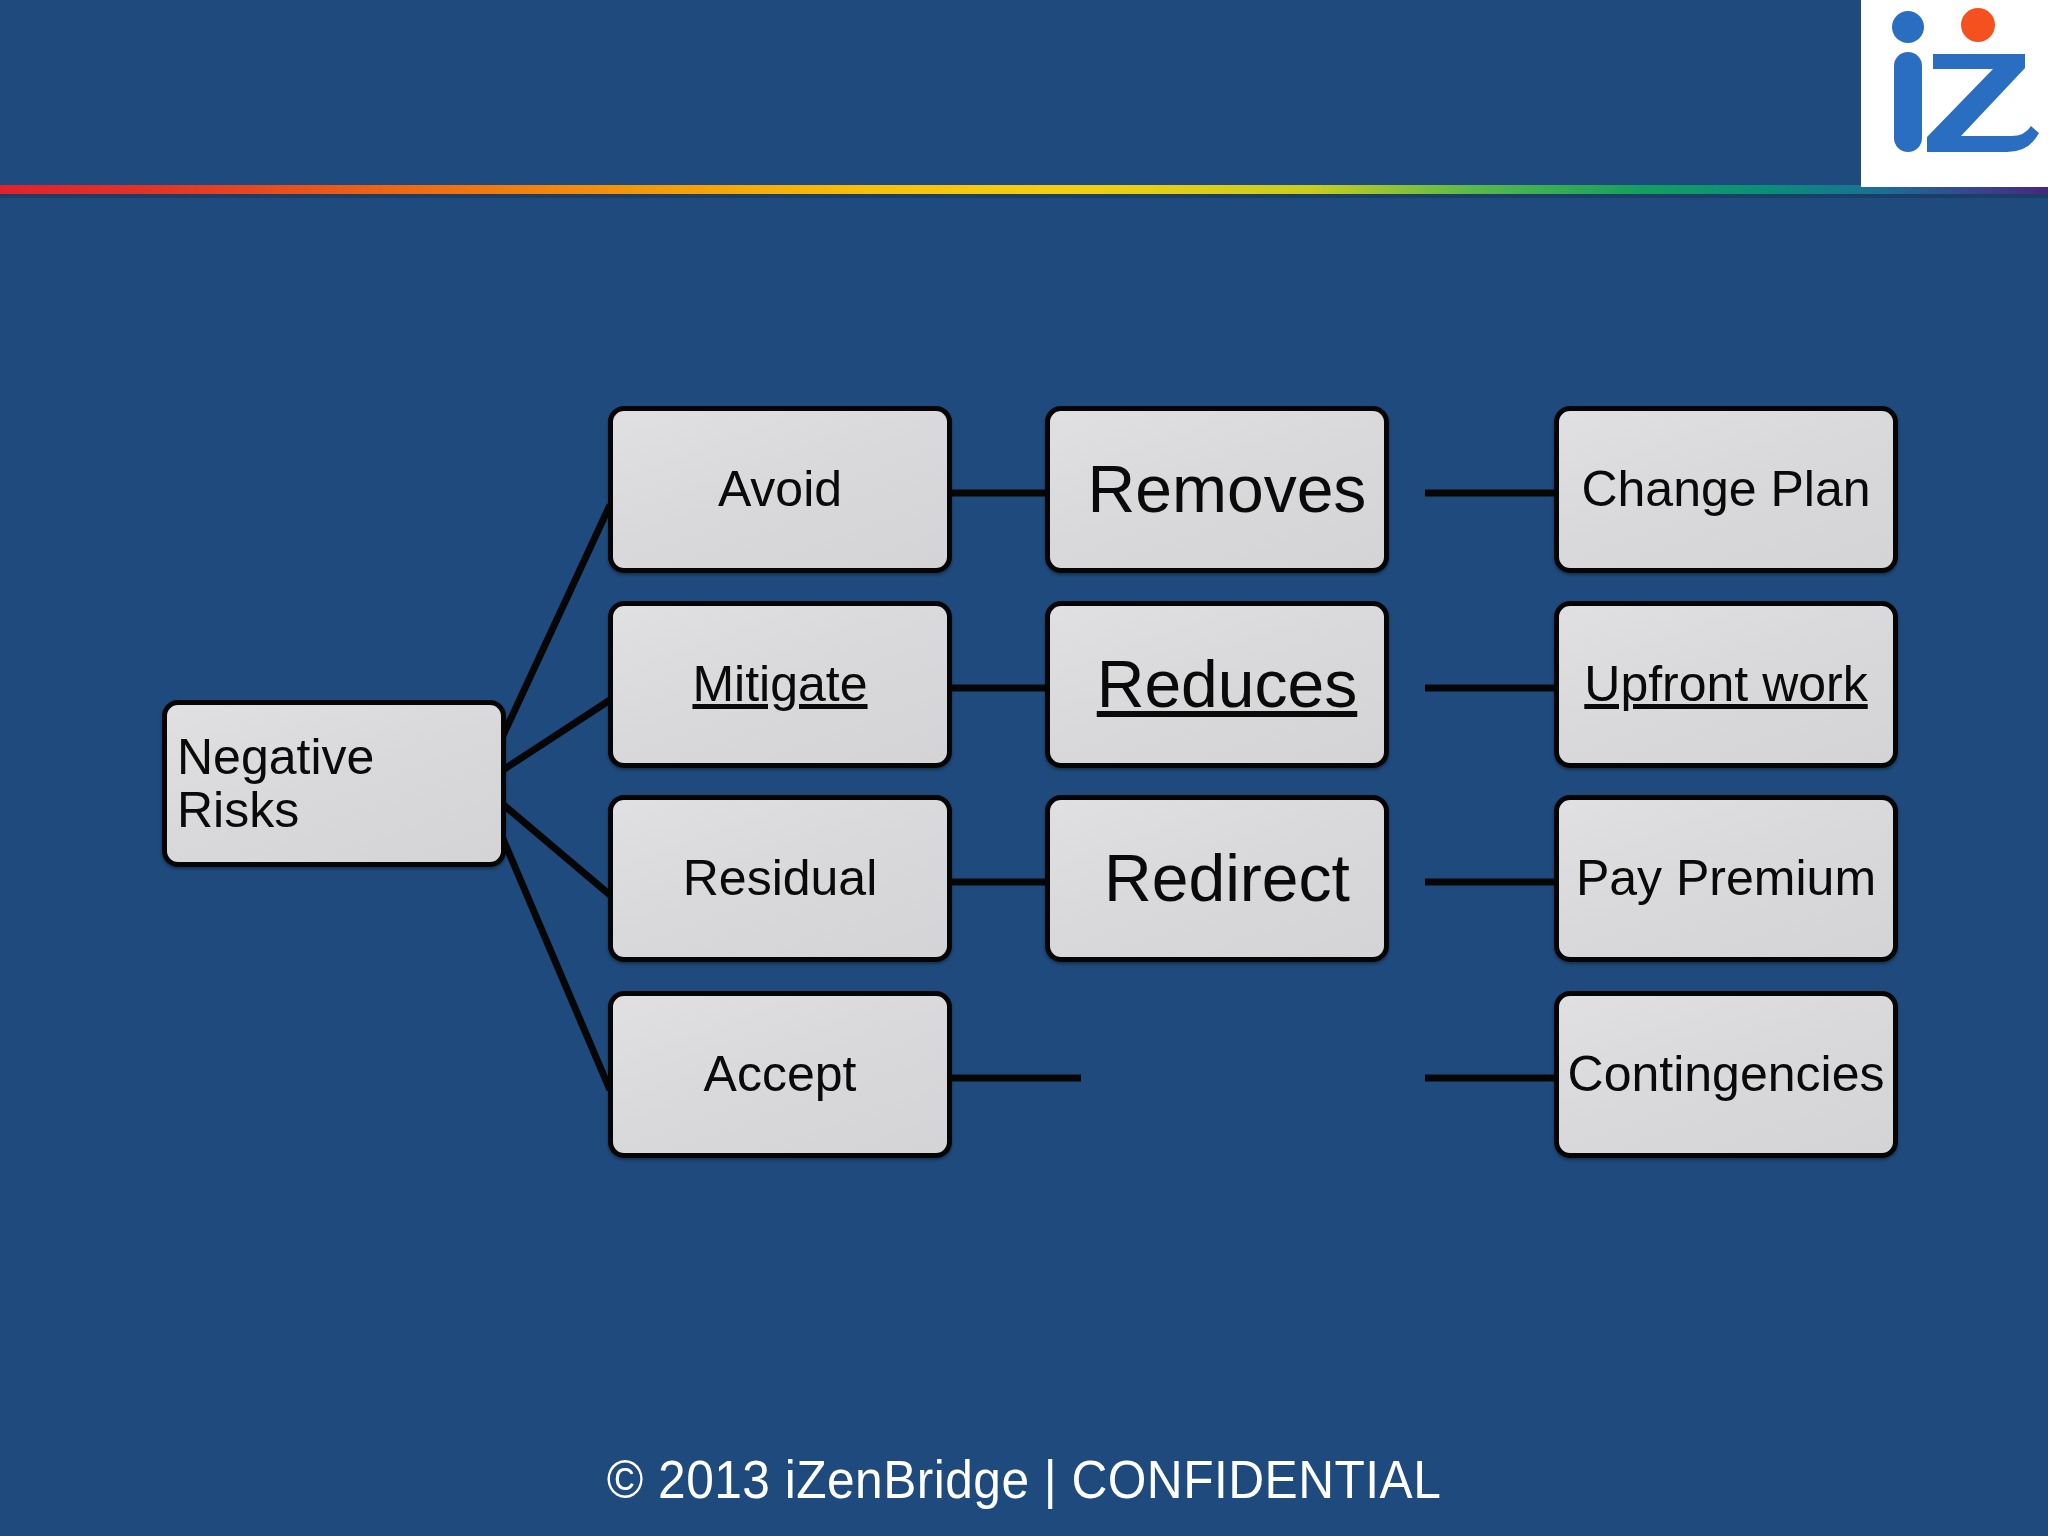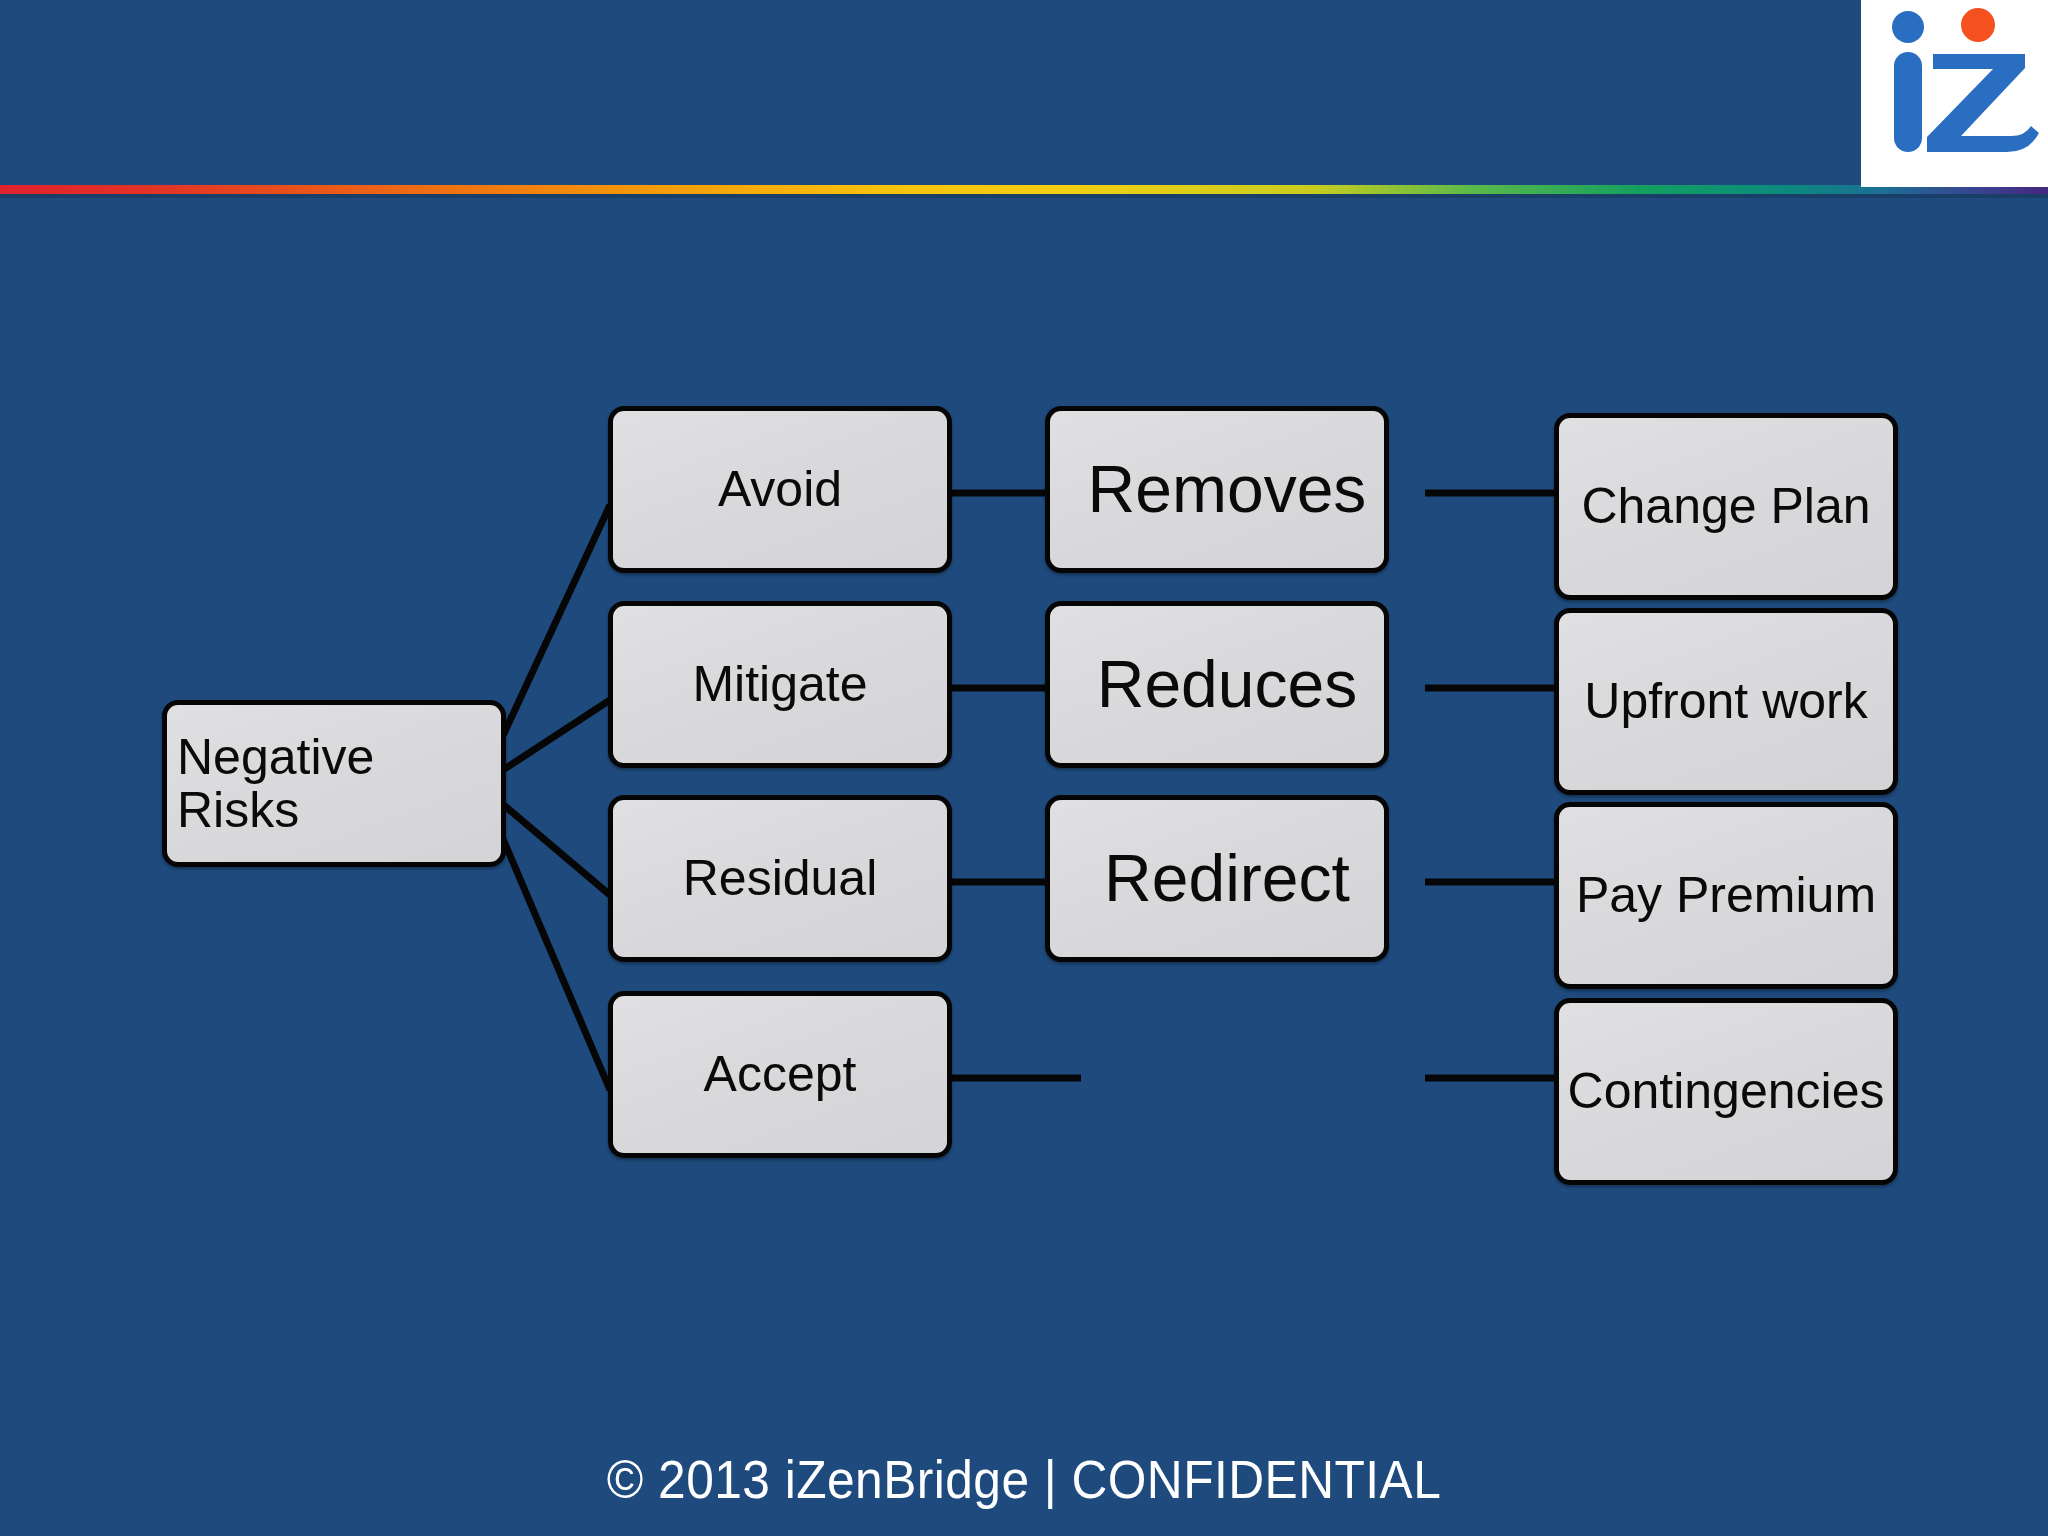--- a/index.html
+++ b/index.html
@@ -106,24 +106,24 @@
   .node-root {
     left: 134px;
     top: 700px;
     width: 344px;
     height: 167px;
     font-size: 50px;
     margin-left: 28px;
   }
   .node-col1 { left: 608px;  width: 344px; height: 167px; font-size: 50px; }
   .node-col2 { left: 1045px; width: 344px; height: 167px; font-size: 66px; padding-left: 20px; }
-  .node-col3 { left: 1554px; width: 344px; height: 187px; font-size: 50px; margin-top: 7px; }
+  .node-col3 { left: 1554px; width: 344px; height: 167px; font-size: 50px; }
 
   .row-0 { top: 406px; }
-  .row-1 { top: 601px; }
+  .row-1 { top: 601px; text-decoration: underline; }
   .row-2 { top: 795px; }
   .row-3 { top: 991px; }
 
   
   .footer {
     position: absolute;
     left: 0;
     top: 1448px;
     width: 2048px;
     text-align: center;

